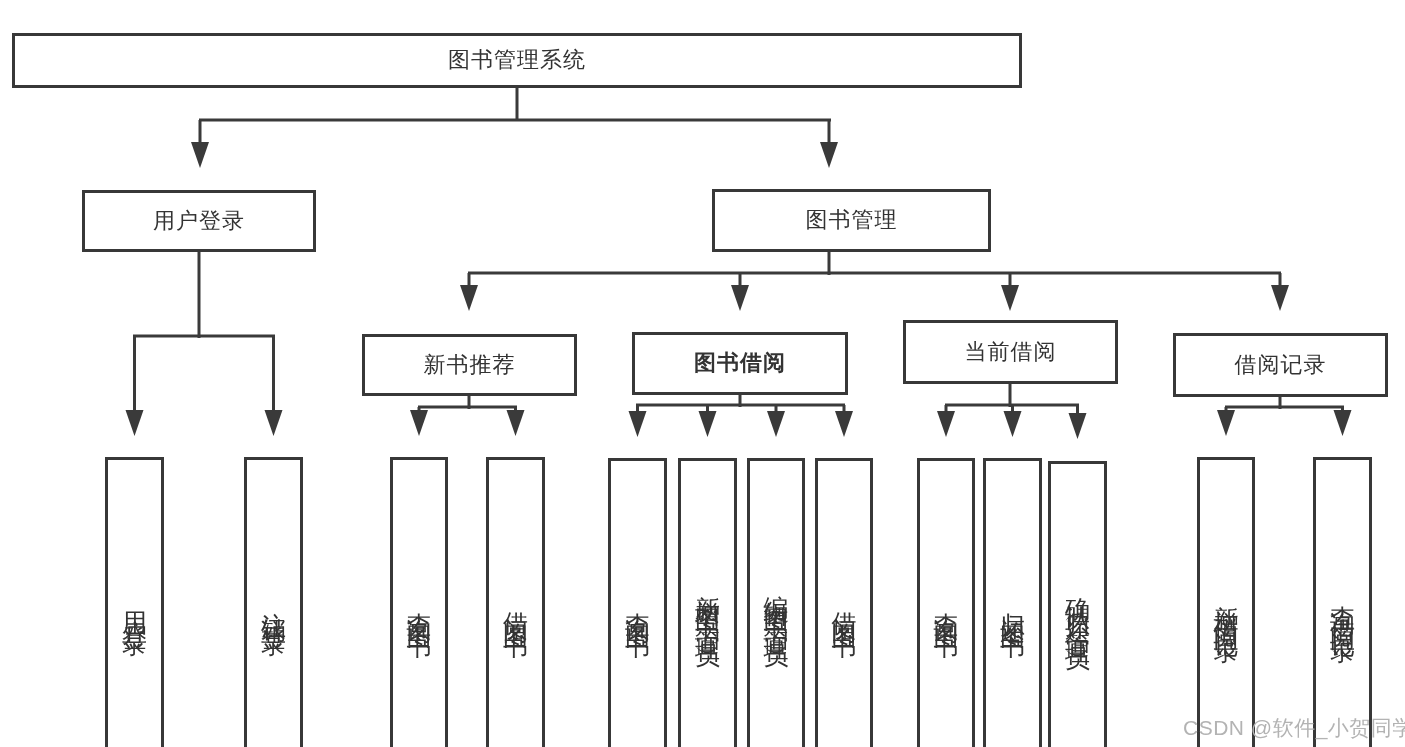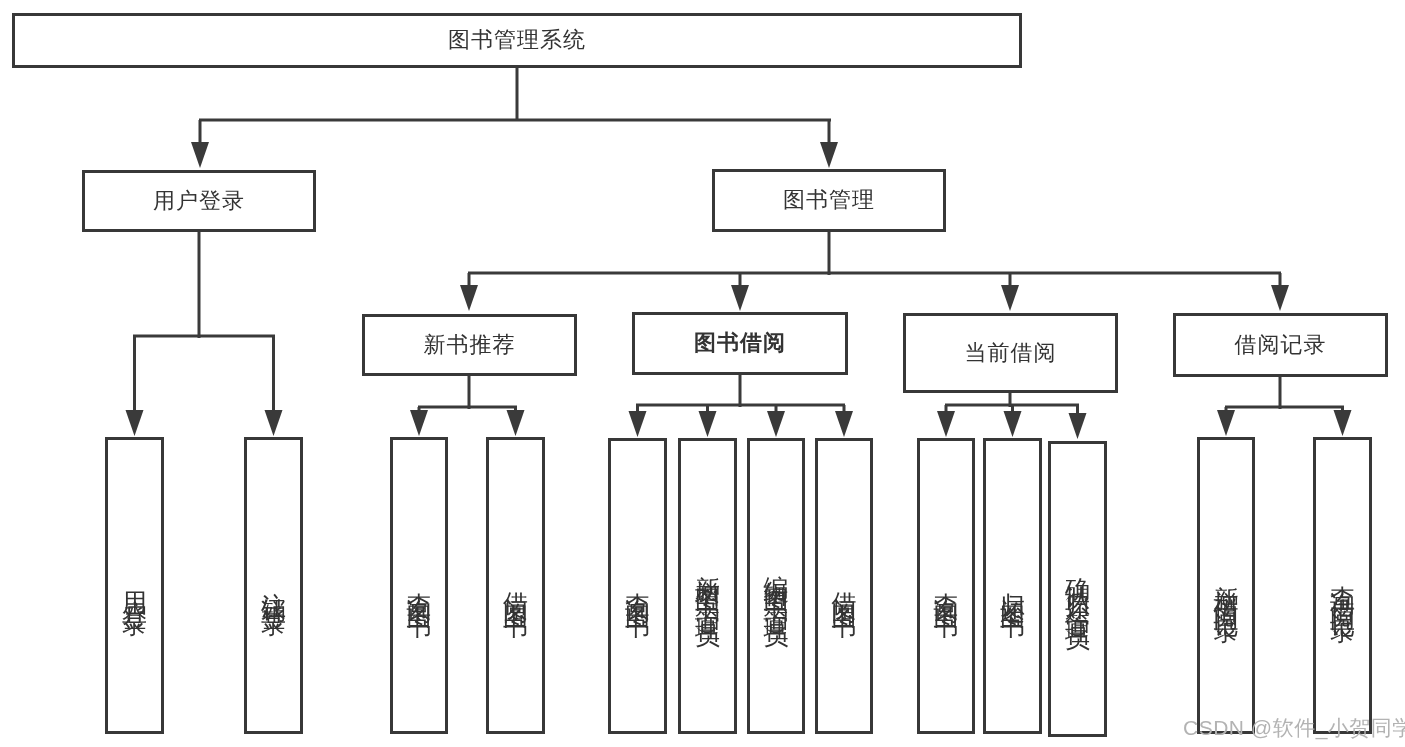--- a/index.html
+++ b/index.html
@@ -15,20 +15,21 @@
     position:absolute;
     background:#ffffff;
     border:3px solid #383838;
     color:#333333;
     display:flex;align-items:center;justify-content:center;
     box-sizing:border-box;
     font-size:22px;
     letter-spacing:1px;
     line-height:1.2;
     z-index:2;
+    margin-top:20px;
   }
   .leaf{
     writing-mode:vertical-rl;
     text-orientation:mixed;
     font-size:25px;
     letter-spacing:7px;
     line-height:1;
   }
   .watermark{
     position:absolute;
@@ -99,25 +100,25 @@
       <polygon points="1003.5,411 1021.5,411 1012.5,437"></polygon>
       <polygon points="1068.5,413 1086.5,413 1077.5,439"></polygon>
       <polygon points="1217,410 1235,410 1226,436"></polygon>
       <polygon points="1333.5,410 1351.5,410 1342.5,436"></polygon>
     </g>
   </svg>
 
   <div class="node" style="left:12px;top:13px;width:1010px;height:55px;">图书管理系统</div>
 
   <div class="node" style="left:82px;top:170px;width:234px;height:62px;">用户登录</div>
-  <div class="node" style="left:712px;top:169px;width:234px;height:63px;">图书管理</div>
+  <div class="node" style="left:712px;top:169px;width:279px;height:63px;">图书管理</div>
 
   <div class="node" style="left:362px;top:314px;width:215px;height:62px;">新书推荐</div>
   <div class="node" style="left:632px;top:312px;width:216px;height:63px;font-weight:bold;">图书借阅</div>
-  <div class="node" style="left:903px;top:313px;width:215px;height:80px;">当前借阅</div>
+  <div class="node" style="left:903px;top:300px;width:215px;height:64px;">当前借阅</div>
   <div class="node" style="left:1173px;top:313px;width:215px;height:64px;text-align:right;">借阅记录</div>
 
   <div class="node leaf" style="left:105px;top:437px;width:59px;height:297px;">用户登录</div>
   <div class="node leaf" style="left:244px;top:437px;width:59px;height:297px;">注销登录</div>
 
   <div class="node leaf" style="left:390px;top:437px;width:58px;height:297px;">查询图书</div>
   <div class="node leaf" style="left:486px;top:437px;width:59px;height:297px;">借阅图书</div>
 
   <div class="node leaf" style="left:608px;top:438px;width:59px;height:296px;">查询图书</div>
   <div class="node leaf" style="left:678px;top:438px;width:59px;height:296px;">新增图书（管理员）</div>

